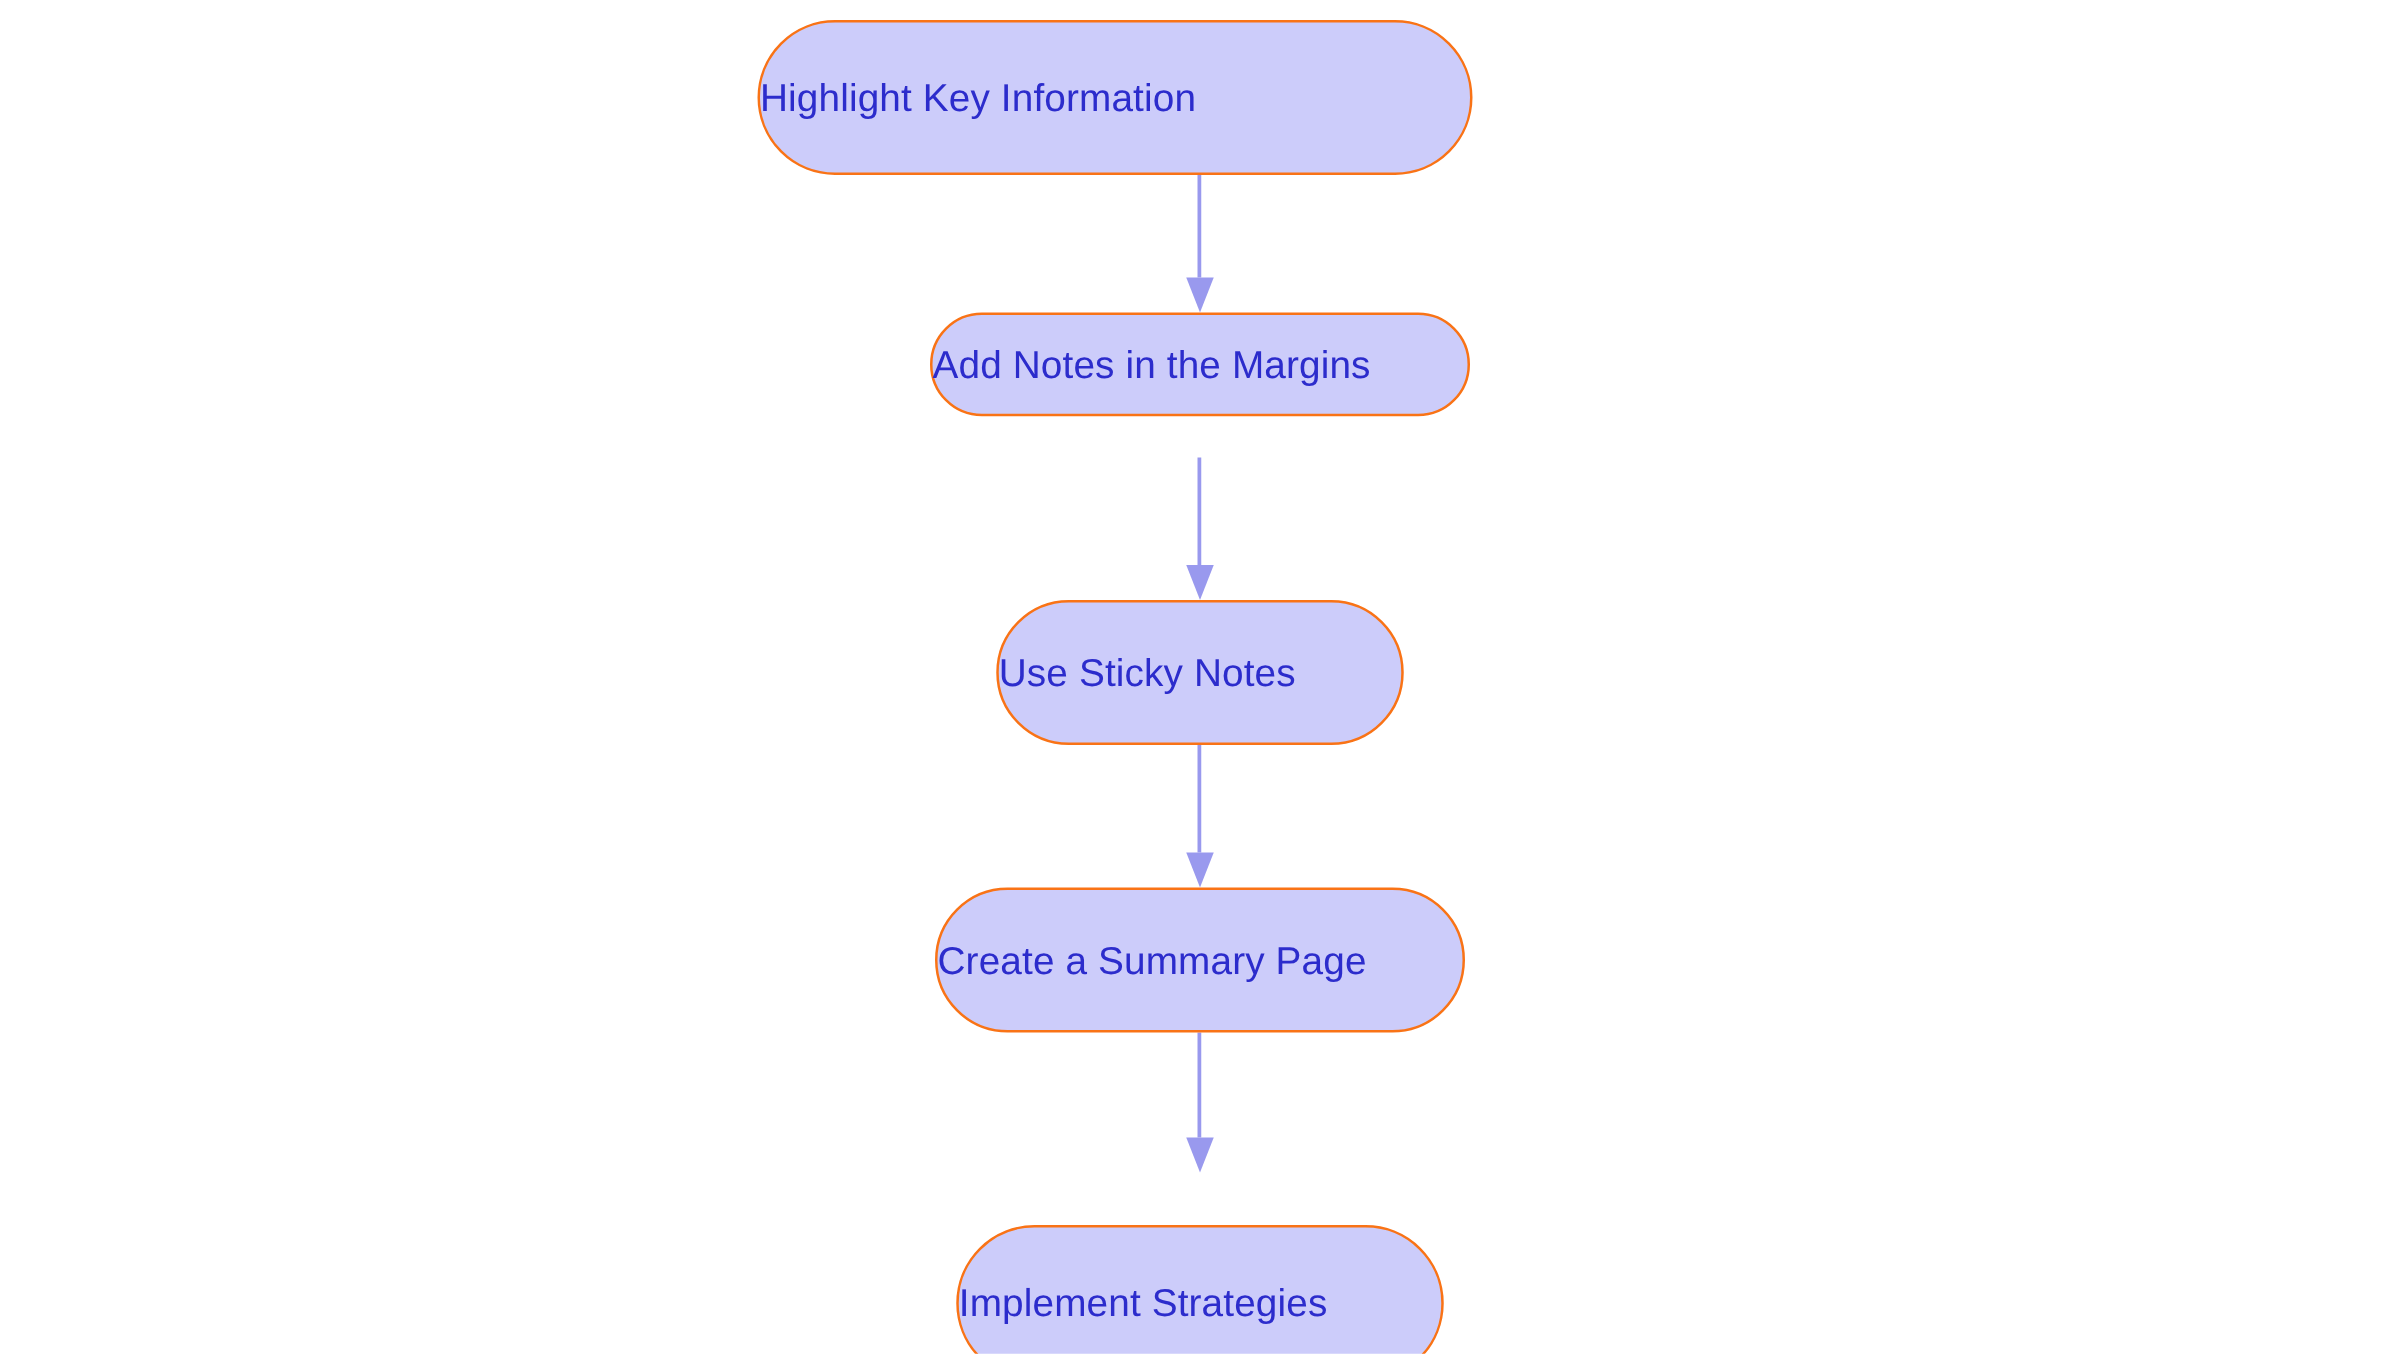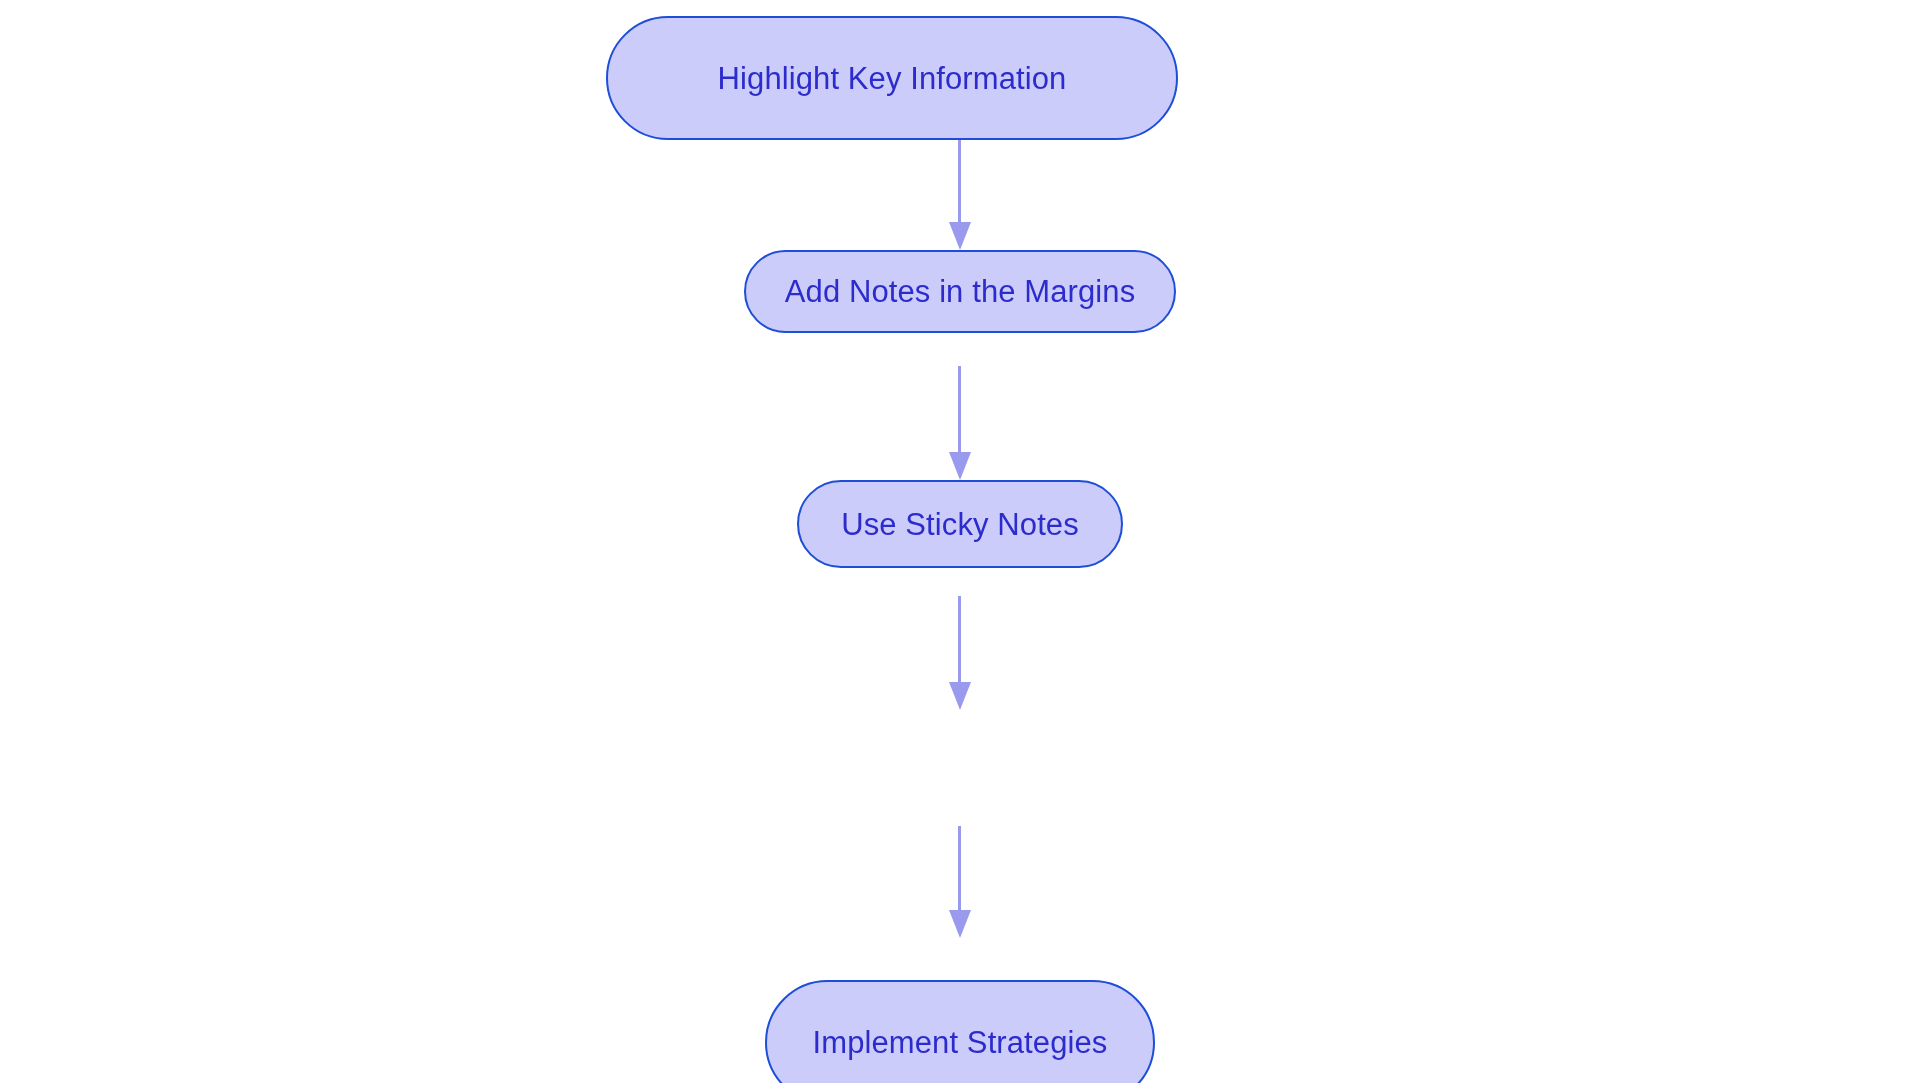--- a/index.html
+++ b/index.html
@@ -20,23 +20,23 @@
     width: 1920px;
     height: 1083px;
     background: #ffffff;
   }
 
   .flow-node {
     position: absolute;
     box-sizing: border-box;
     display: flex;
     align-items: center;
-    justify-content: center;
+    justify-content: flex-start;
     background: #ccccfa;
-    border: 2px solid #1d4ed8;
+    border: 2px solid #f97316;
     border-radius: 9999px;
     z-index: 2;
   }
 
   .flow-node-label {
     color: #2c2ccc;
     font-family: "Liberation Sans", sans-serif;
     font-size: 31px;
     font-weight: 400;
     line-height: 1;
@@ -63,21 +63,21 @@
     width: 0;
     height: 0;
     border-left: 11px solid transparent;
     border-right: 11px solid transparent;
     border-top: 28px solid #9999ee;
   }
 
   
   #node-0 { left: 606px;  top: 16px;   width: 572px; height: 124px; }
   #node-1 { left: 744px;  top: 250px;  width: 432px; height: 83px; }
-  #node-2 { left: 797px;  top: 480px;  width: 326px; height: 88px; }
+  #node-2 { left: 797px;  top: 480px;  width: 326px; height: 116px; }
   #node-3 { left: 748px;  top: 710px;  width: 424px; height: 116px; }
   #node-4 { left: 765px;  top: 980px;  width: 390px; height: 125px; }
 
   
   #edge-0 { left: 958px; top: 140px;  width: 3px; height: 110px; }
   #edge-1 { left: 958px; top: 366px;  width: 3px; height: 114px; }
   #edge-2 { left: 958px; top: 596px;  width: 3px; height: 114px; }
   #edge-3 { left: 958px; top: 826px;  width: 3px; height: 112px; }
 </style>
 </head>
@@ -110,18 +110,21 @@
   </div>
 
   <div class="flow-node" id="node-1">
     <span class="flow-node-label">Add Notes in the Margins</span>
   </div>
 
   <div class="flow-node" id="node-2">
     <span class="flow-node-label">Use Sticky Notes</span>
   </div>
 
+  <div class="flow-node" id="node-3">
+    <span class="flow-node-label">Create a Summary Page</span>
+  </div>
 
   <div class="flow-node" id="node-4">
     <span class="flow-node-label">Implement Strategies</span>
   </div>
 
 </div>
 
 </body></html>

